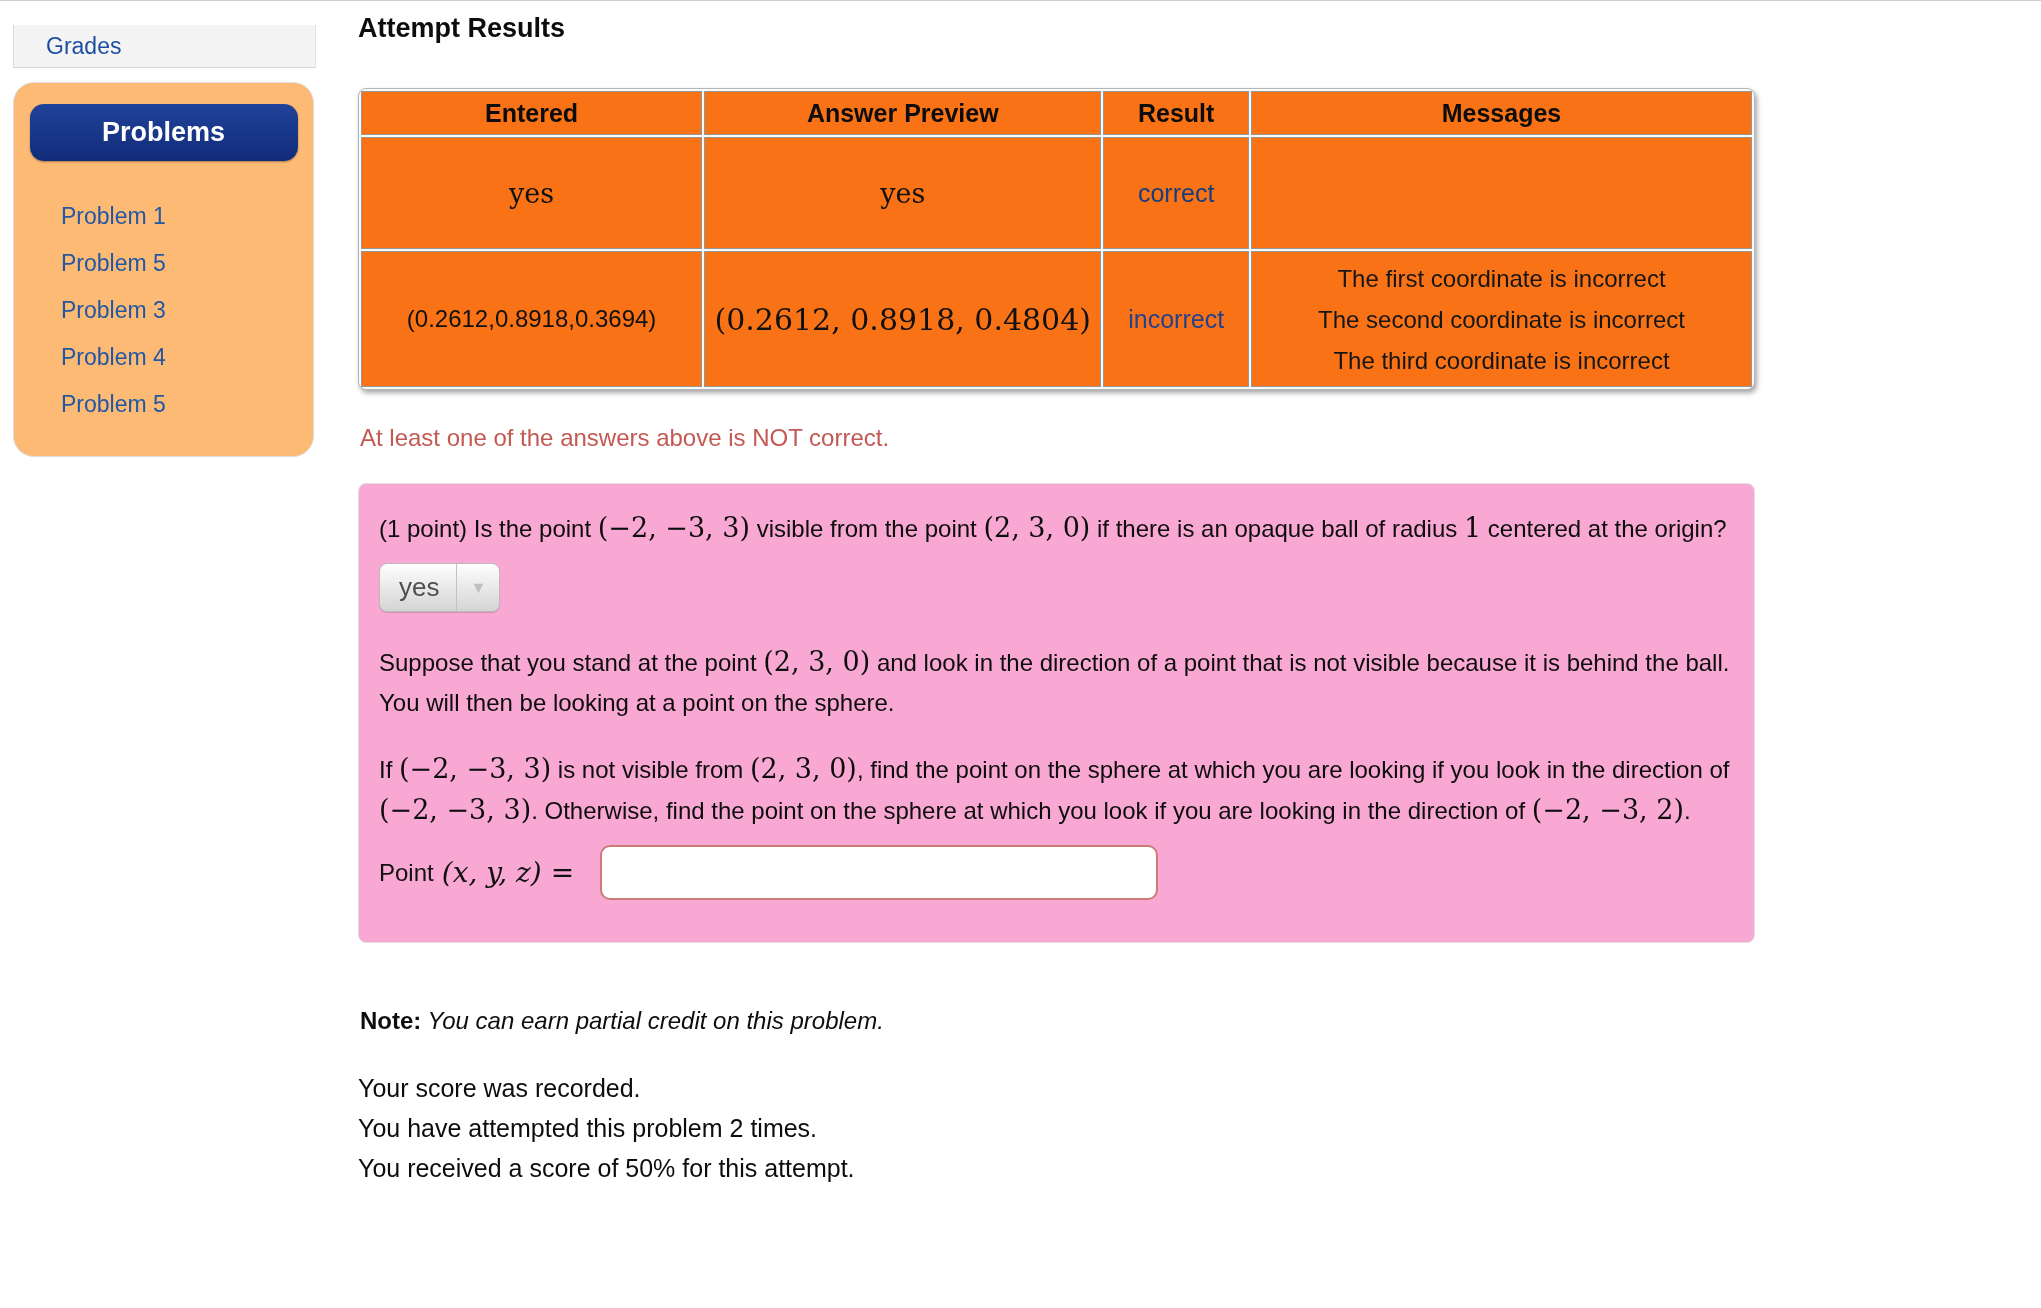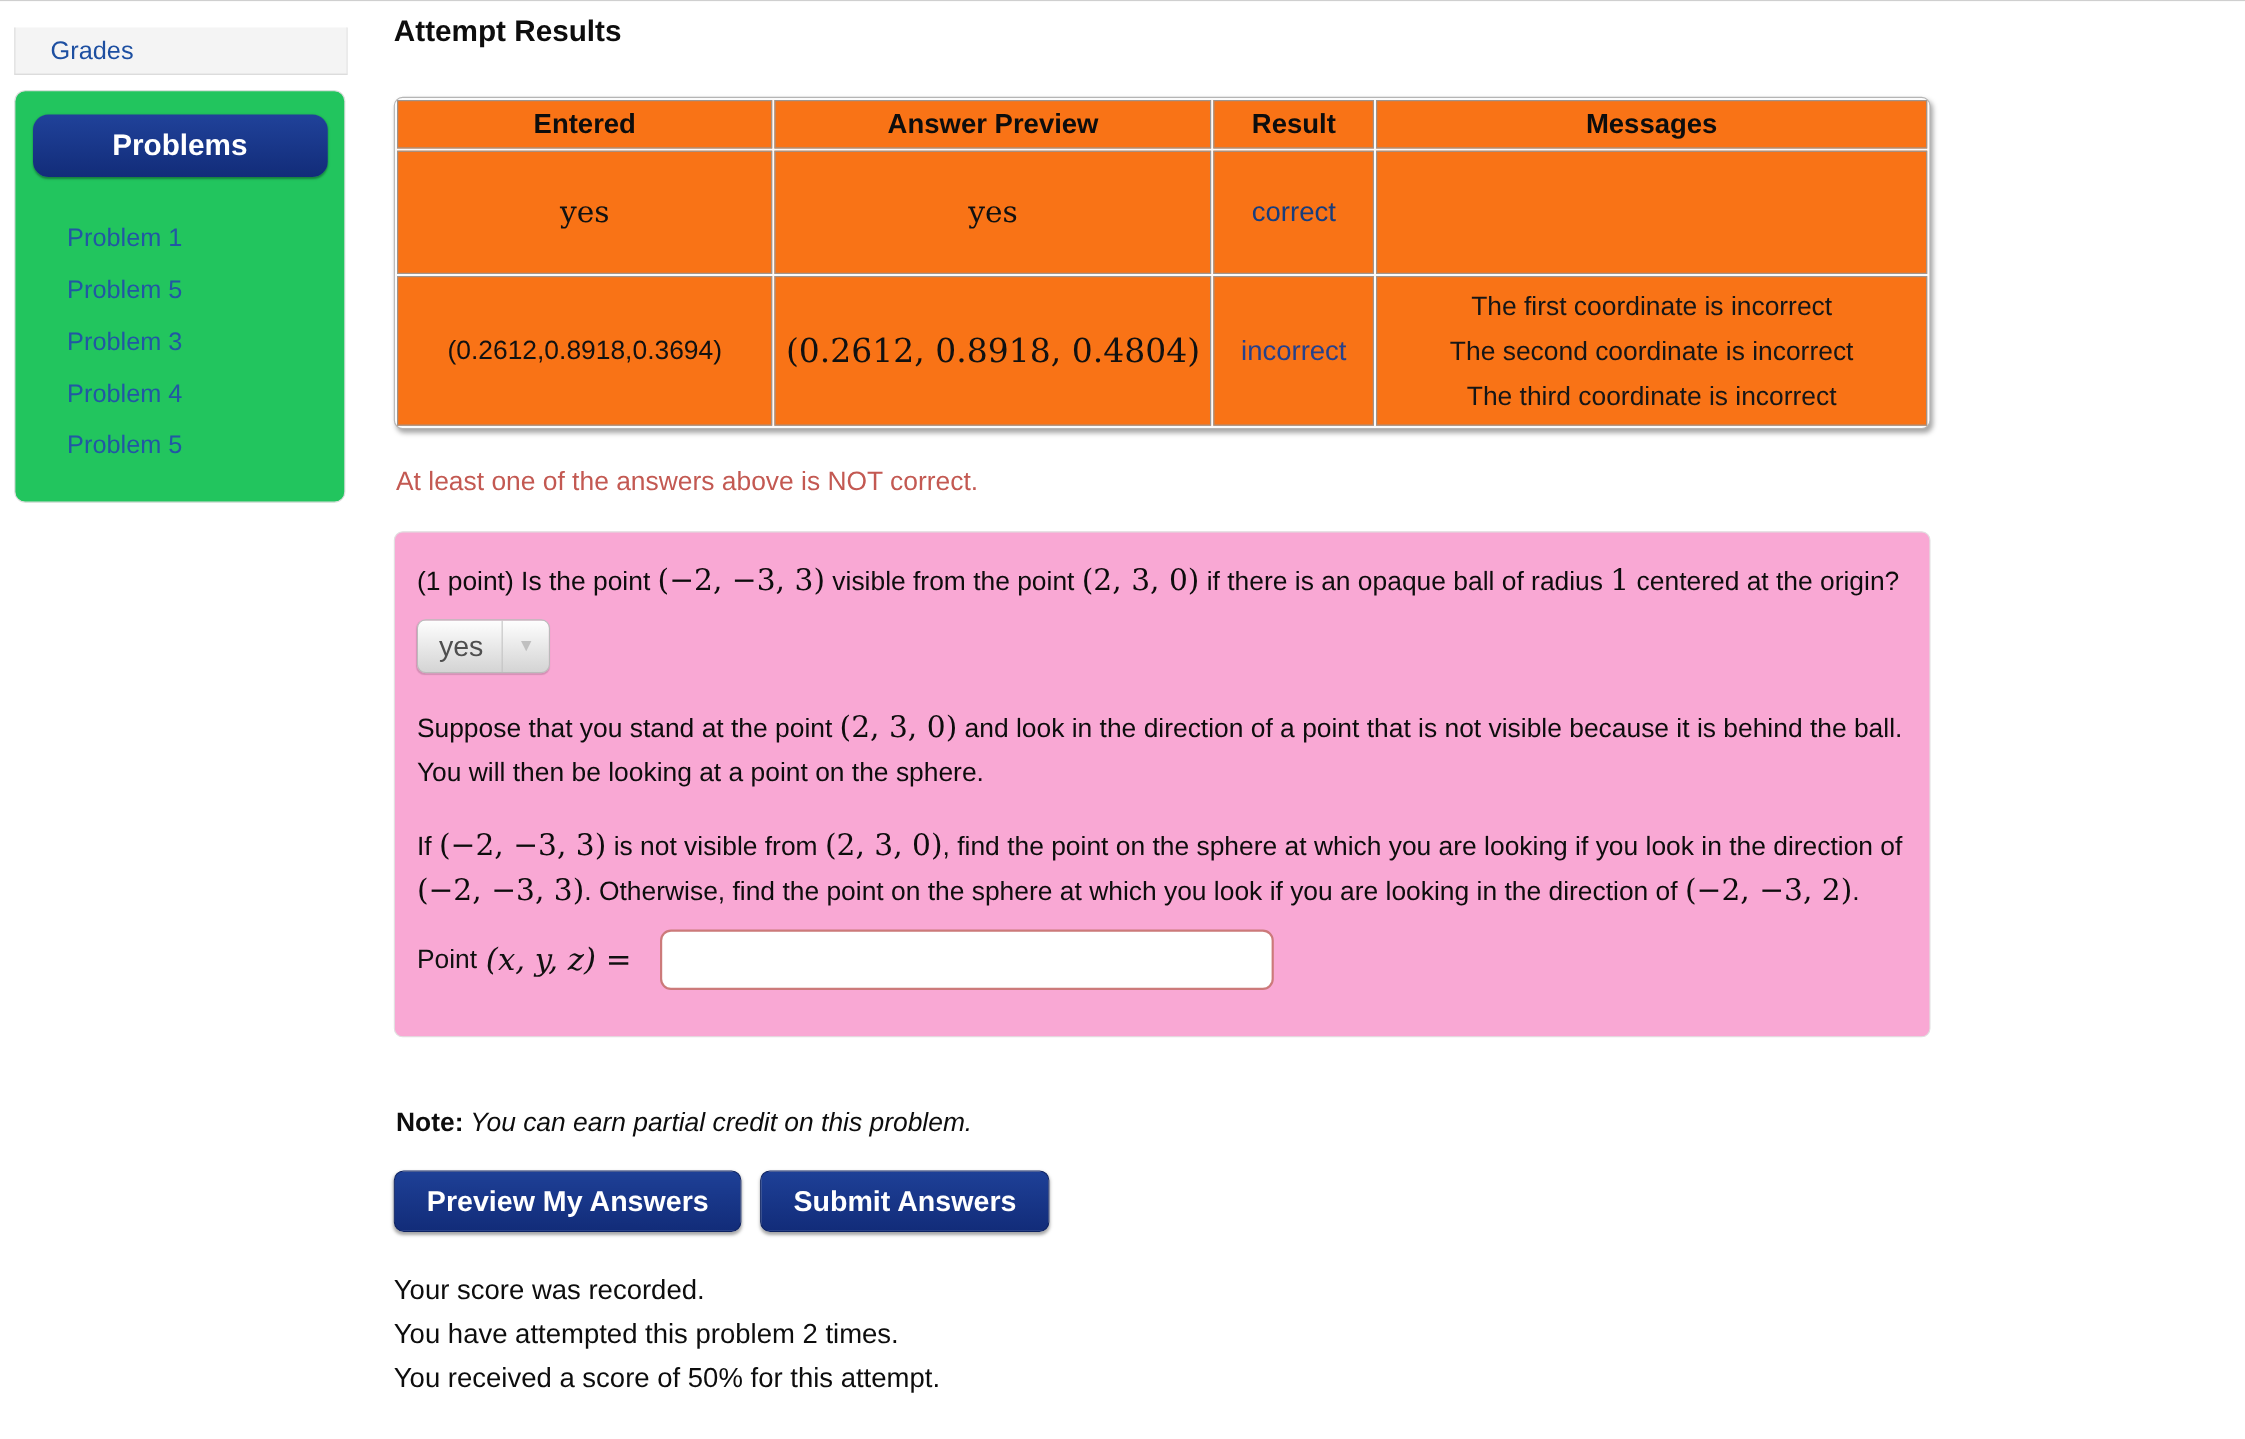--- a/index.html
+++ b/index.html
@@ -19,22 +19,22 @@
     margin-left:13px; height:43px;
     background:#f4f4f4;
     border-bottom:1px solid #d5d5d5;
     border-left:1px solid #dcdcdc;
     border-right:1px solid #e3e3e3;
     display:flex; align-items:center; padding-left:32px;margin-top:24px;
   }
   .grades-item a { color:#1d4fa1; font-size:23px; text-decoration:none; cursor:pointer; }
   .problems-panel {
     margin:14px 0 0 13px; width:301px;
-    background:#22c55e;
-    border:1px solid #dddddd; border-radius:10px;
+    background:#fdba74;
+    border:1px solid #dddddd; border-radius:21px;
     padding:21px 0 28px;
   }
   .problems-btn {
     margin:0 auto; width:268px; height:57px; border-radius:14px;
     background:linear-gradient(#20429a,#122c79);
     color:#fff; font-weight:bold; font-size:27px;
     display:flex; align-items:center; justify-content:center;
     box-shadow:0 1px 2px rgba(0,0,0,0.35);
     cursor:pointer;
   }
@@ -201,24 +201,20 @@
 
       <div class="answer-line">
         <span>Point </span>
           <span class="answer-math">(x, y, z) =</span>
         <input class="answer-input" type="text" value="" style="">
       </div>
     </section>
 
     <p class="note"><strong>Note:</strong><em> You can earn partial credit on this problem.</em></p>
 
-    <div class="btn-row">
-      <button class="navy-btn">Preview My Answers</button>
-      <button class="navy-btn">Submit Answers</button>
-    </div>
 
     <div class="status">
       <p>Your score was recorded.</p>
       <p>You have attempted this problem 2 times.</p>
       <p>You received a score of 50% for this attempt.</p>
     </div>
   </main>
 
 </div>
 

